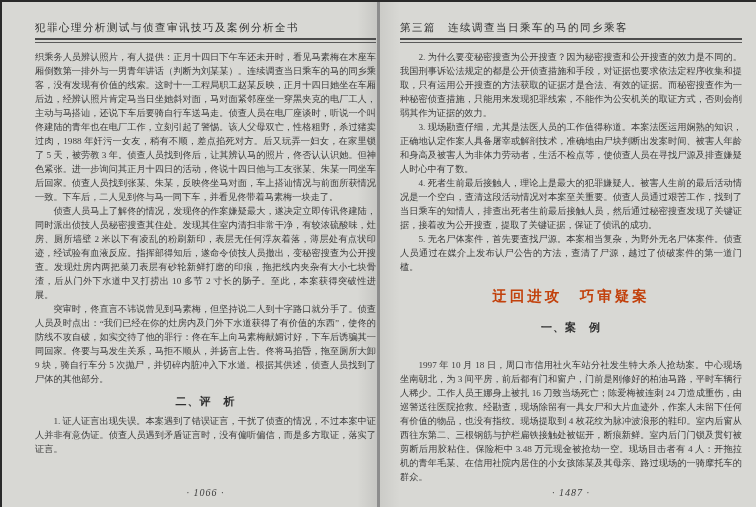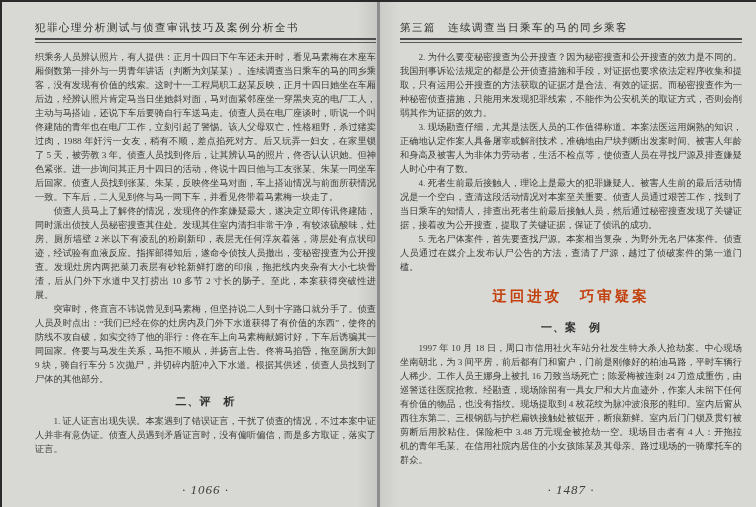--- a/index.html
+++ b/index.html
@@ -21,25 +21,25 @@
   .running-head{
     margin-top:21px;font-size:10.5px;color:#2f2f2f;
     letter-spacing:1.5px;white-space:nowrap;
   }
   .head-rule{margin-top:3px;height:2px;border-top:2px solid #4c4c4c;border-bottom:1px solid #5a5a5a;}
   .body-text{margin-top:7px;font-size:9.2px;line-height:14px;text-align:justify;
     text-justify:inter-character;color:#3b3b3b;}
   .body-text p{margin:0;text-indent:2em;}
   .body-text p.no-indent{text-indent:0;}
   .sec-heading{text-align:center;font-weight:bold;font-size:11px;margin:8px 0 6px;color:#303030;letter-spacing:1px;}
-  .sec-heading.case{margin-top:17px;margin-bottom:7px;}
+  .sec-heading.case{margin-top:17px;margin-bottom:24px;}
   .chapter-title{text-align:center;font-weight:bold;font-size:14.5px;letter-spacing:3px;
     margin:15px 0 0;color:#c2410c;}
   .page-num{position:absolute;bottom:9px;left:0;right:0;text-align:center;
-    font-size:13px;font-style:italic;color:#3d3d3d;letter-spacing:1px;}
+    font-size:10px;font-style:italic;color:#3d3d3d;letter-spacing:1px;}
 </style>
 </head>
 <body>
 
 <div class="scan">
 
   <div class="gutter-shade-l"></div>
   <div class="gutter-shade-r"></div>
   <div class="gutter"></div>
   <div class="edge-top"></div>

